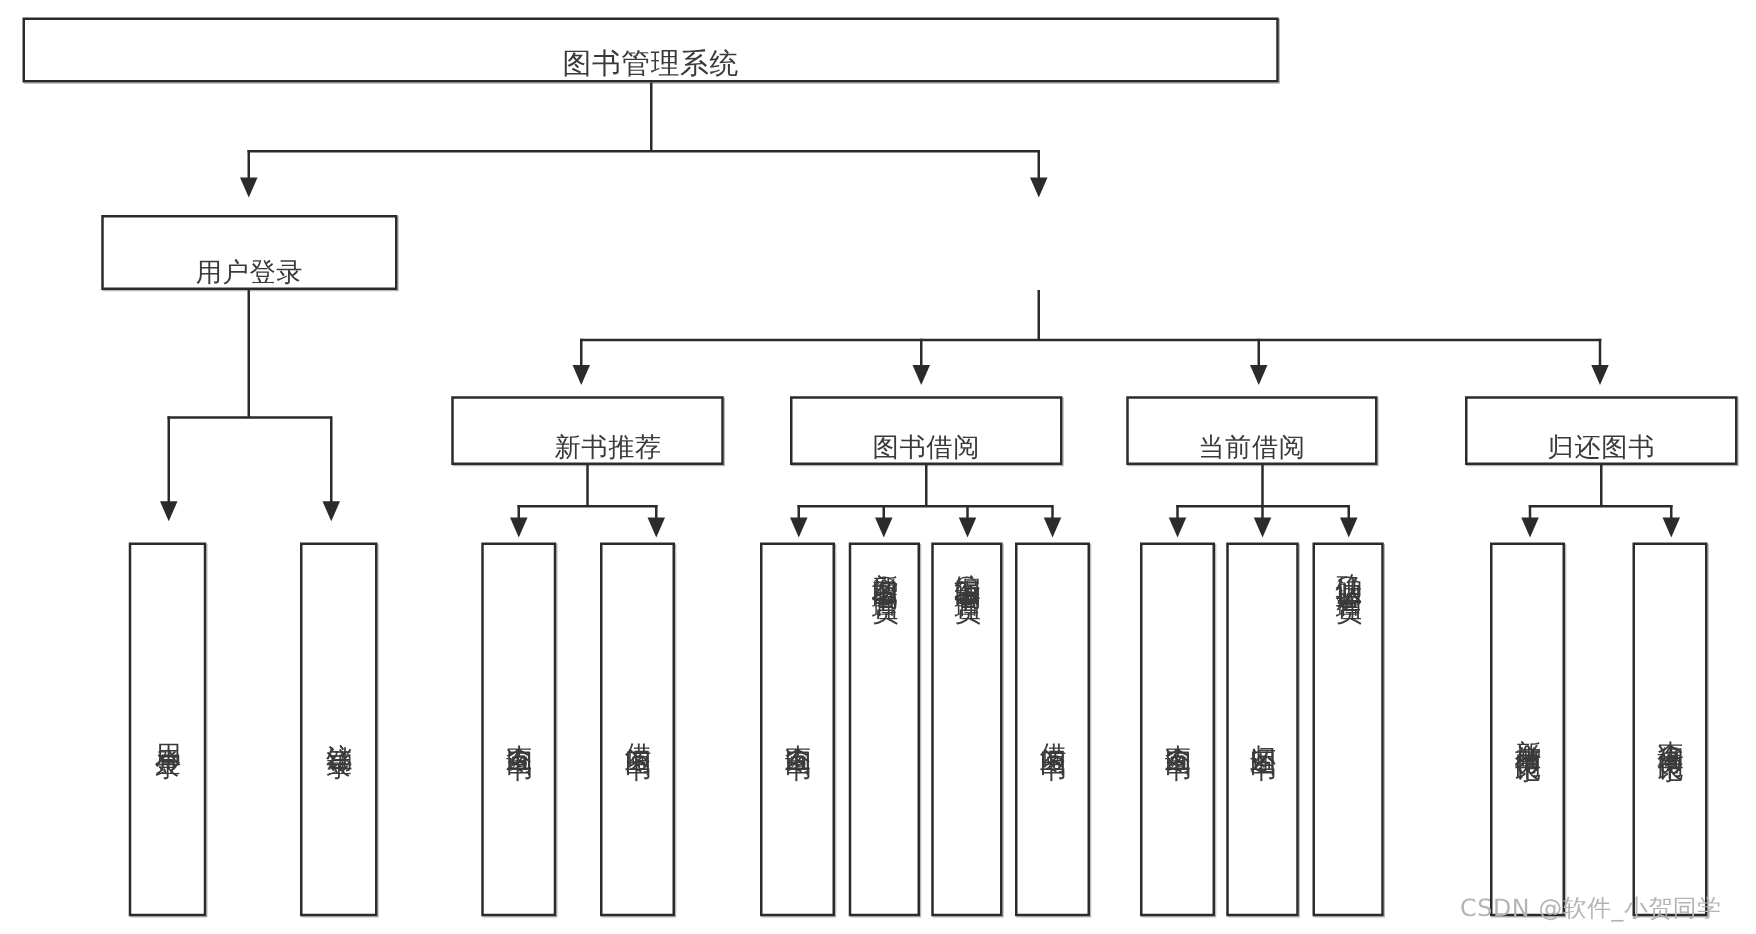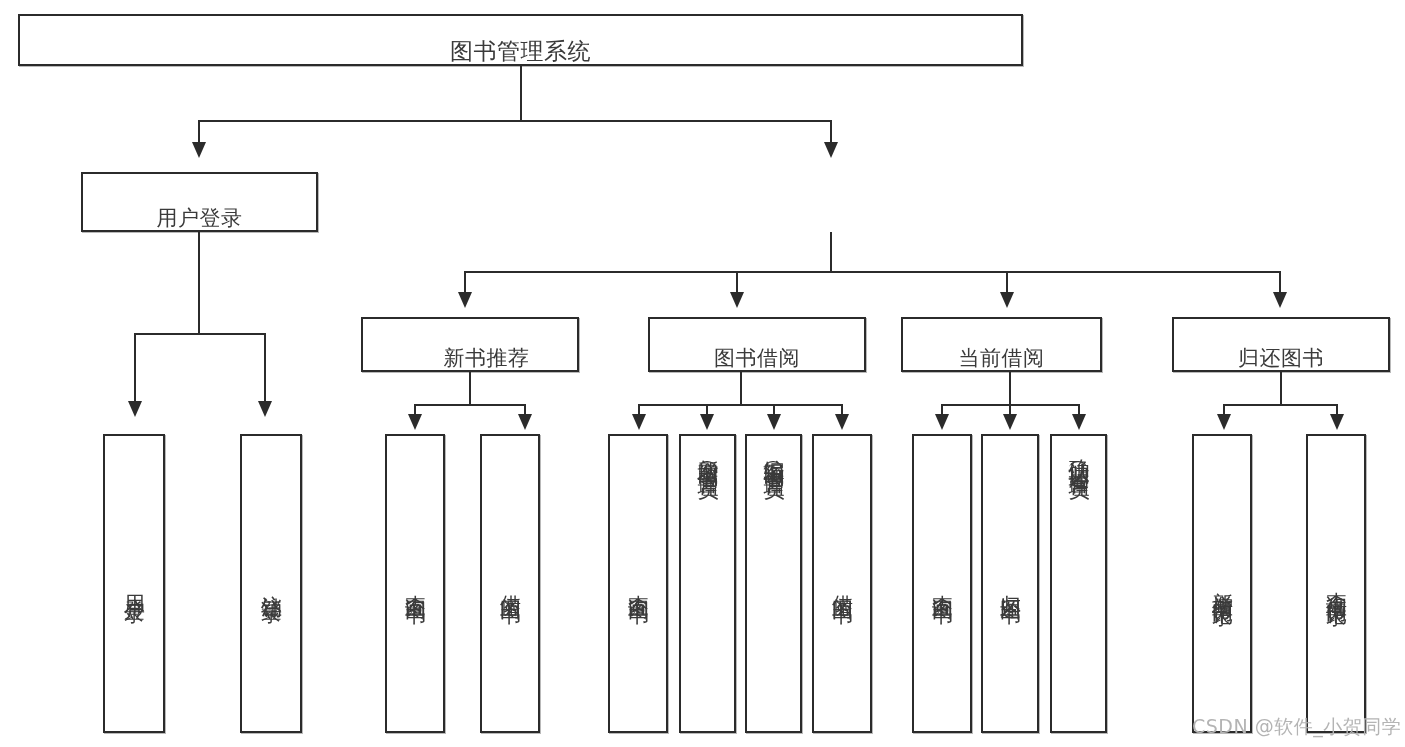--- a/index.html
+++ b/index.html
@@ -122,21 +122,21 @@
   <div class="vline" style="left:736px; top:271px; width:2px; height:24px;"></div>
   <div class="arrow" style="left:730px; top:292px;"></div>
   <div class="vline" style="left:1006px; top:271px; width:2px; height:24px;"></div>
   <div class="arrow" style="left:1000px; top:292px;"></div>
   <div class="vline" style="left:1279px; top:271px; width:2px; height:24px;"></div>
   <div class="arrow" style="left:1273px; top:292px;"></div>
 
   <div class="node" style="left:361px; top:317px; width:218px; height:55px;padding-left:33px;">
     <span>新书推荐</span>
   </div>
-  <div class="node" style="left:648px; top:317px; width:218px; height:55px;">
+  <div class="node" style="left:632px; top:317px; width:218px; height:55px;">
     <span>图书借阅</span>
   </div>
   <div class="node" style="left:901px; top:317px; width:201px; height:55px;">
     <span>当前借阅</span>
   </div>
   <div class="node" style="left:1172px; top:317px; width:218px; height:55px;">
     <span>归还图书</span>
   </div>
 
   <div class="vline" style="left:469px; top:372px; width:2px; height:33px;"></div>
@@ -210,15 +210,15 @@
     <span class="vtext">确认归还（管理员）</span>
   </div>
 
   <div class="node vertical centered" style="left:1192px; top:434px; width:60px; height:299px;">
     <span class="vtext">新增借阅记录</span>
   </div>
   <div class="node vertical centered" style="left:1306px; top:434px; width:60px; height:299px;">
     <span class="vtext">查询借阅记录</span>
   </div>
 
-  <div id="watermark" style="left:1192px; top:714px;">CSDN @软件_小贺同学</div>
+  <div id="watermark" style="left:1168px; top:714px;">CSDN @软件_小贺同学</div>
 
 </div>
 
 </body></html>

